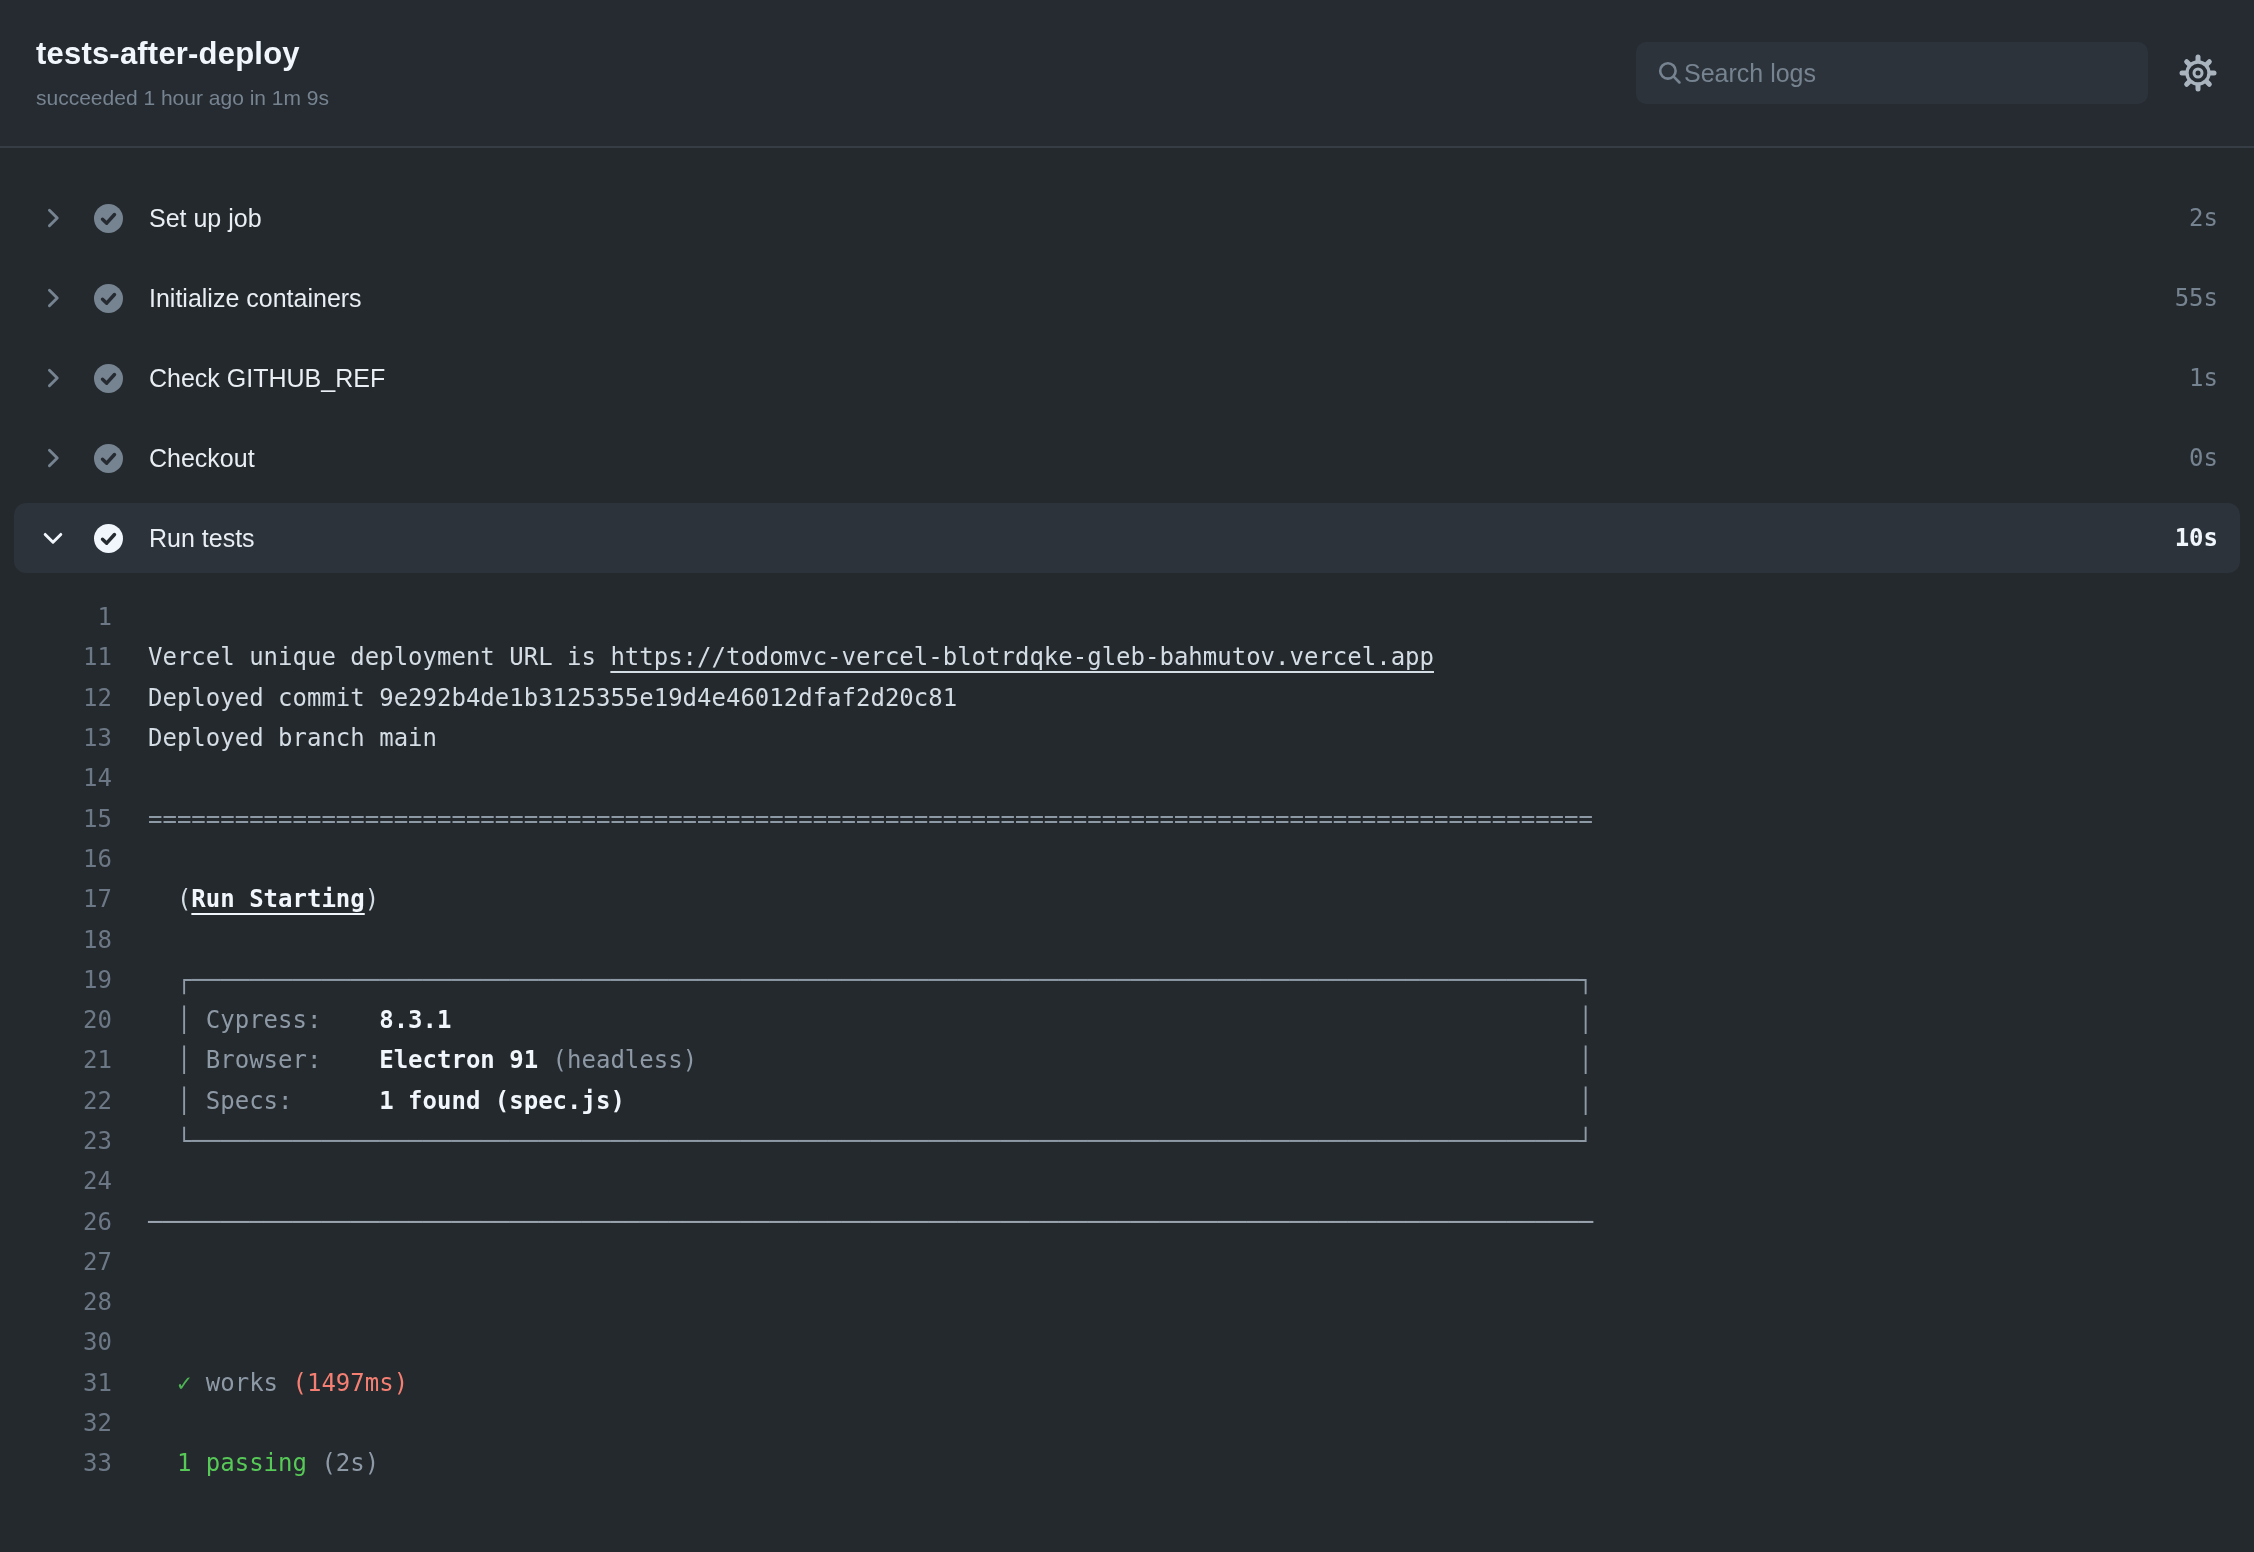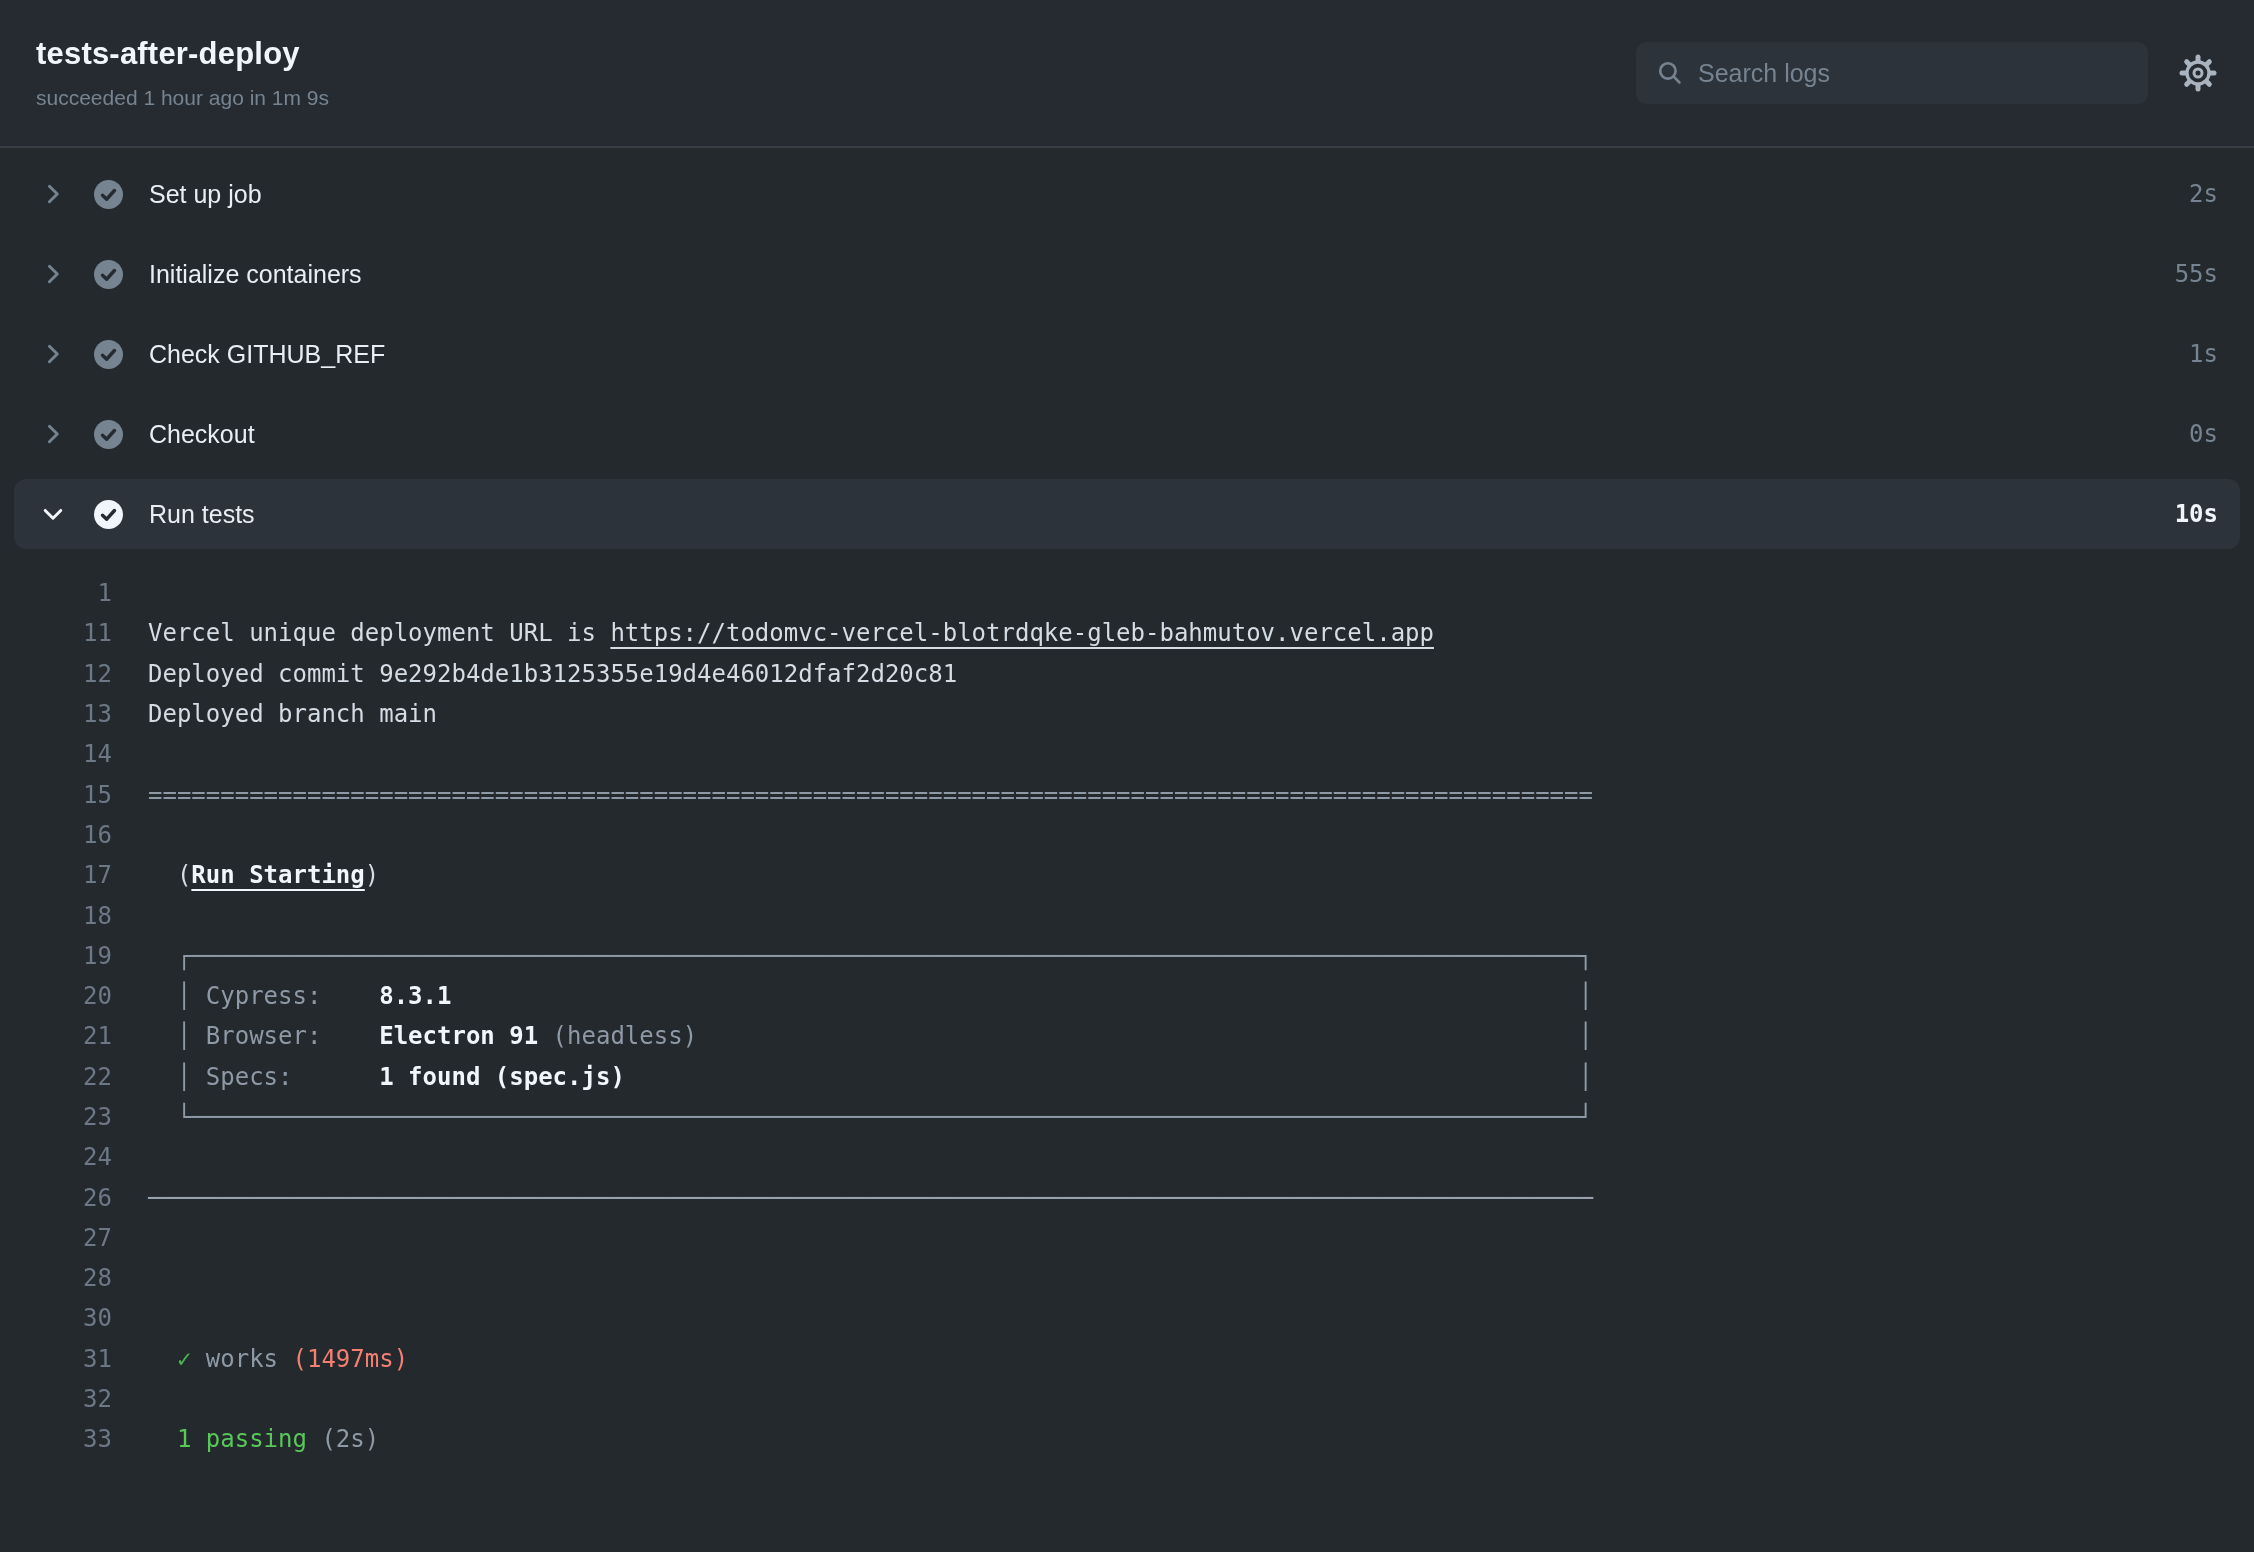--- a/index.html
+++ b/index.html
@@ -29,32 +29,32 @@
     margin-top:14px;
     font-size:21px;
     color: var(--muted);
   }
   .header-right { display:flex; align-items:center; gap:30px; }
   .searchbox {
     width:512px; height:62px;
     background: var(--panel);
     border-radius:10px;
     display:flex; align-items:center;
-    padding:0 20px; gap:14px;
+    padding:0 20px; 
   }
   .searchbox input {
     flex:1; background:transparent; border:none; outline:none;
     font-size:25px; color:#cdd9e5;
     font-family:"Liberation Sans", sans-serif;
   }
   .searchbox input::placeholder { color: var(--muted); }
   .gear-btn { display:flex; align-items:center; cursor:pointer; }
 
   
-  .steps { padding-top:6px; }
+  .steps { padding-top:30px; }
   .step {
     height:80px;
     display:flex; align-items:center;
     padding:0 36px 0 40px;
     cursor:pointer;
   }
   .step.active {
     height:70px;
     margin:5px 14px;
     padding:0 22px 0 26px;

